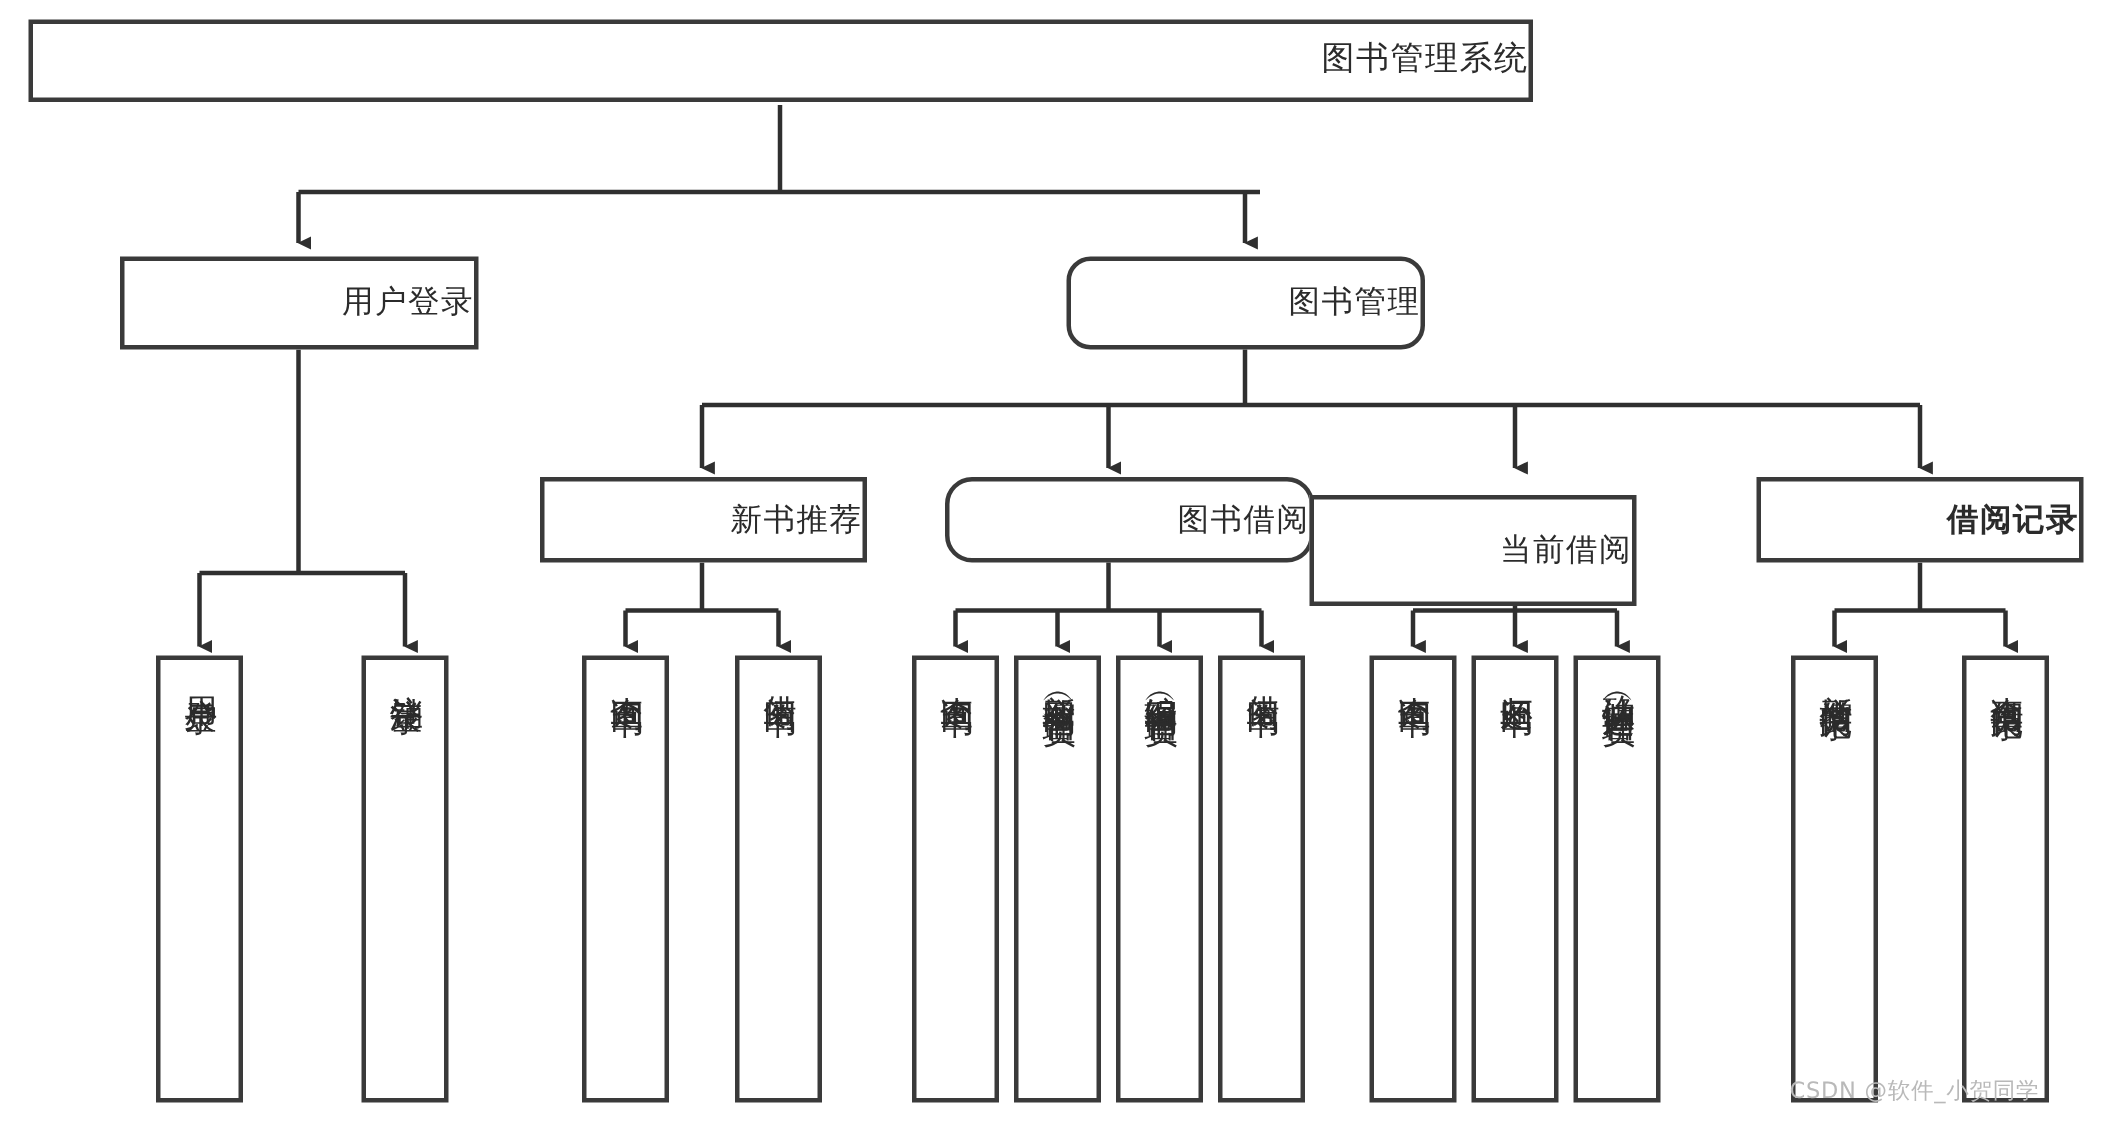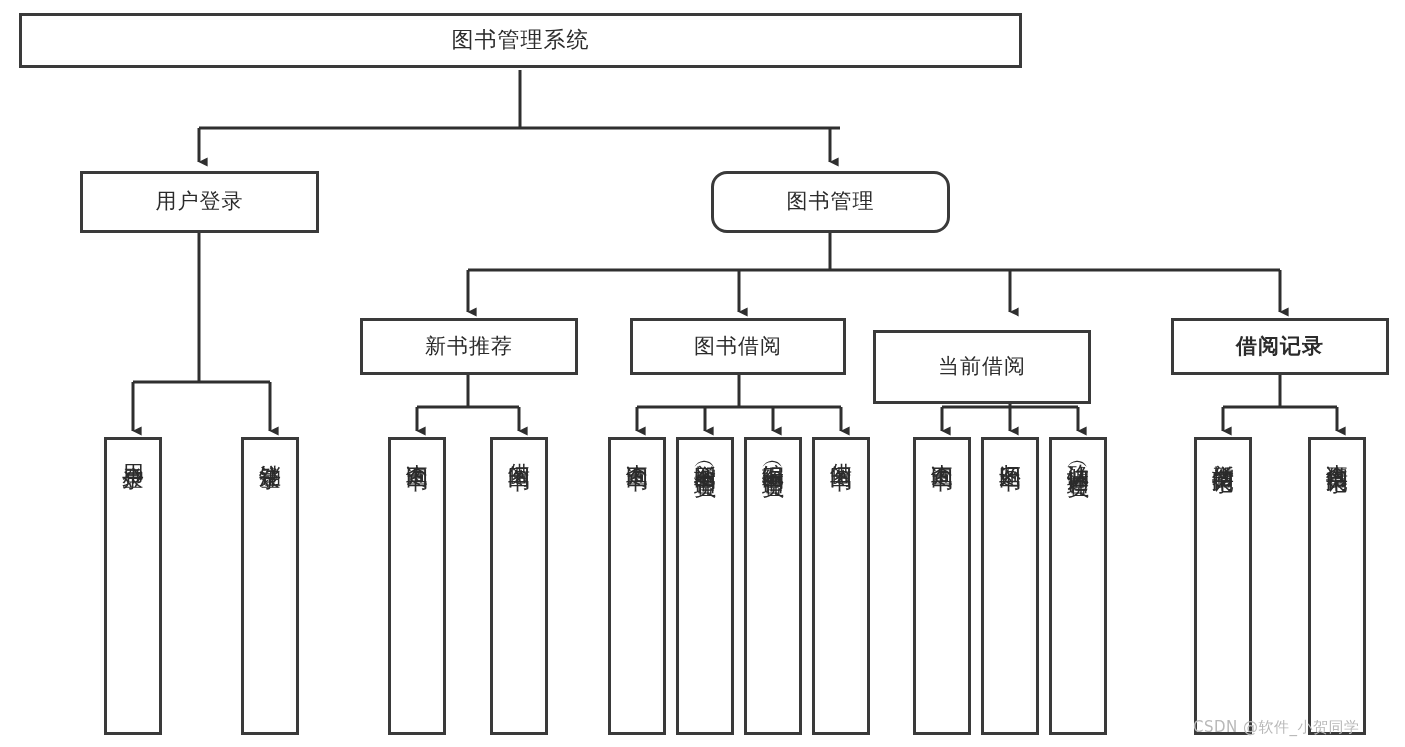--- a/index.html
+++ b/index.html
@@ -25,21 +25,21 @@
     height: 747px;
     pointer-events: none;
   }
   .node {
     position: absolute;
     box-sizing: border-box;
     background: #ffffff;
     border: 3px solid #3a3a3a;
     display: flex;
     align-items: center;
-    justify-content: center;
+    justify-content: flex-end;
     color: #2b2b2b;
   }
   .node.h {
     font-size: 21px;
     letter-spacing: 1px;
     line-height: 1.1;
     text-align: center;
   }
   .node.root {
     font-size: 22px;
@@ -128,21 +128,21 @@
   <div class="node h" style="left:80px; top:171px; width:239px; height:62px;">
     <span>用户登录</span>
   </div>
   <div class="node h" style="left:711px; top:171px; width:239px; height:62px;border-radius:16px;">
     <span>图书管理</span>
   </div>
 
   <div class="node h" style="left:360px; top:318px; width:218px; height:57px;">
     <span>新书推荐</span>
   </div>
-  <div class="node h" style="left:630px; top:318px; width:216px; height:57px;">
+  <div class="node h" style="left:630px; top:318px; width:246px; height:57px;border-radius:18px;">
     <span>图书借阅</span>
   </div>
   <div class="node h" style="left:873px; top:318px; width:218px; height:74px;margin-top:12px;">
     <span>当前借阅</span>
   </div>
   <div class="node h" style="left:1171px; top:318px; width:218px; height:57px;font-weight:bold;">
     <span>借阅记录</span>
   </div>
 
   <div class="node v" style="left:104px; top:437px; width:58px; height:298px;">

